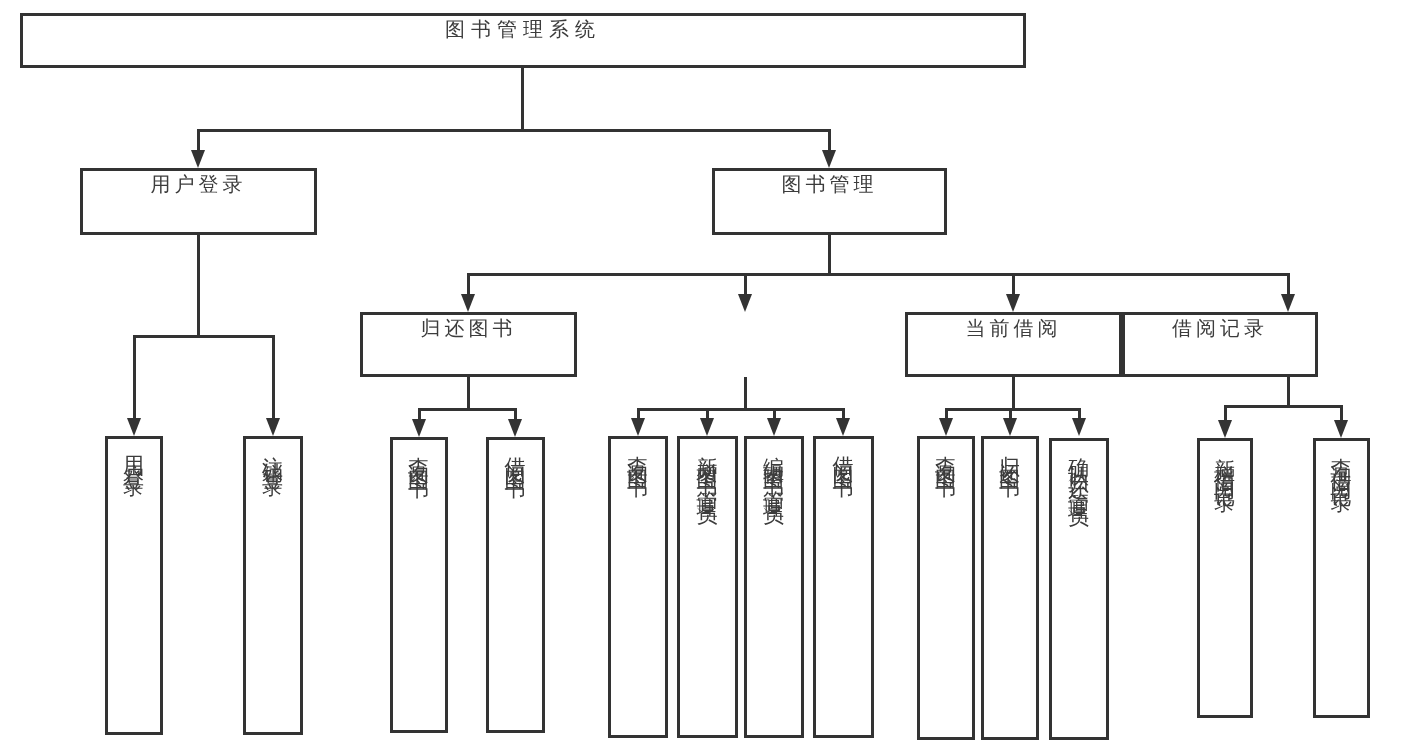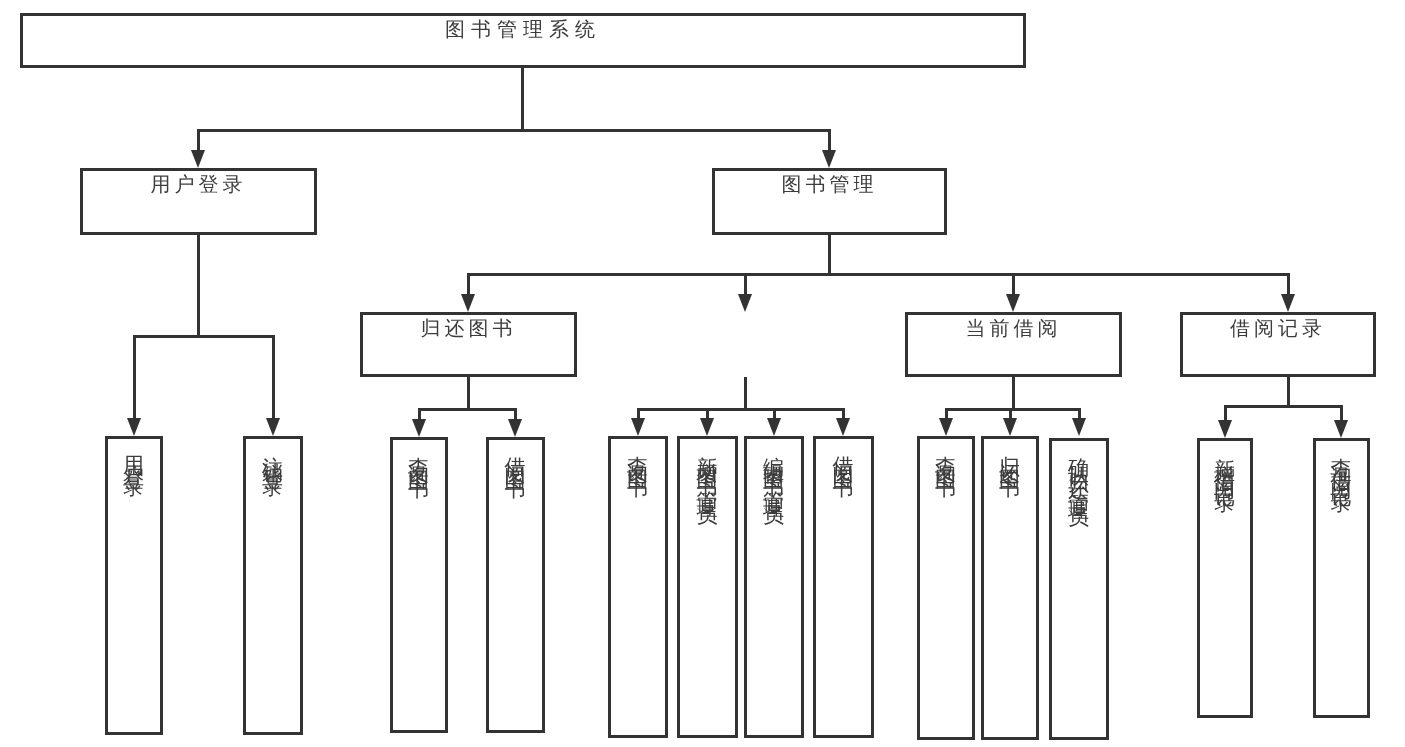--- a/index.html
+++ b/index.html
@@ -86,21 +86,21 @@
   <div class="box vbox" style="left:243px;top:436px;width:60px;height:299px">
     <span class="vtext">注销登录</span>
   </div>
 
   <div class="box hbox" style="left:360px;top:312px;width:217px;height:65px">
     <span>归还图书</span>
   </div>
   <div class="box hbox" style="left:905px;top:312px;width:217px;height:65px">
     <span>当前借阅</span>
   </div>
-  <div class="box hbox" style="left:1180px;top:312px;width:196px;height:65px">
+  <div class="box hbox" style="left:1122px;top:312px;width:196px;height:65px">
     <span>借阅记录</span>
   </div>
 
   <div class="vl" style="left:467px;top:377px;height:31px"></div>
   <div class="hl" style="left:419px;top:408px;width:98px"></div>
   <div class="vl" style="left:418px;top:408px;height:16px"></div>
   <div class="ah" style="left:412px;top:419px"></div>
   <div class="vl" style="left:514px;top:408px;height:16px"></div>
   <div class="ah" style="left:508px;top:419px"></div>
 

